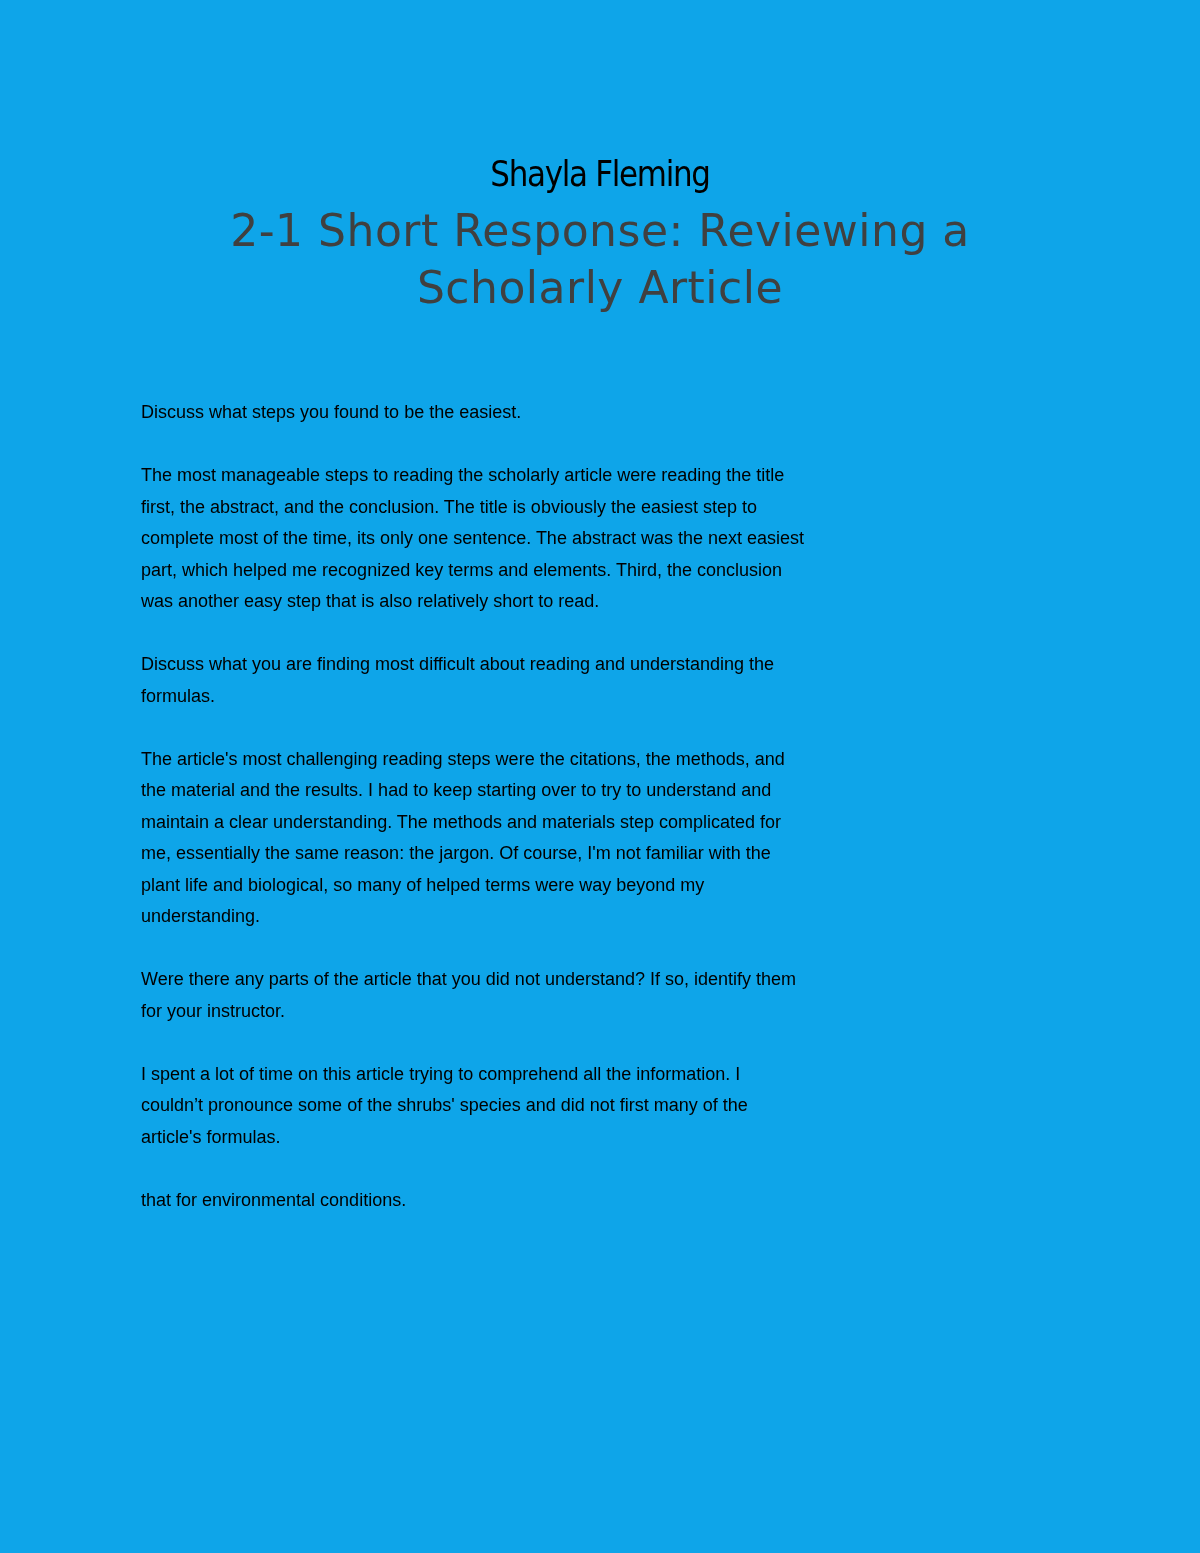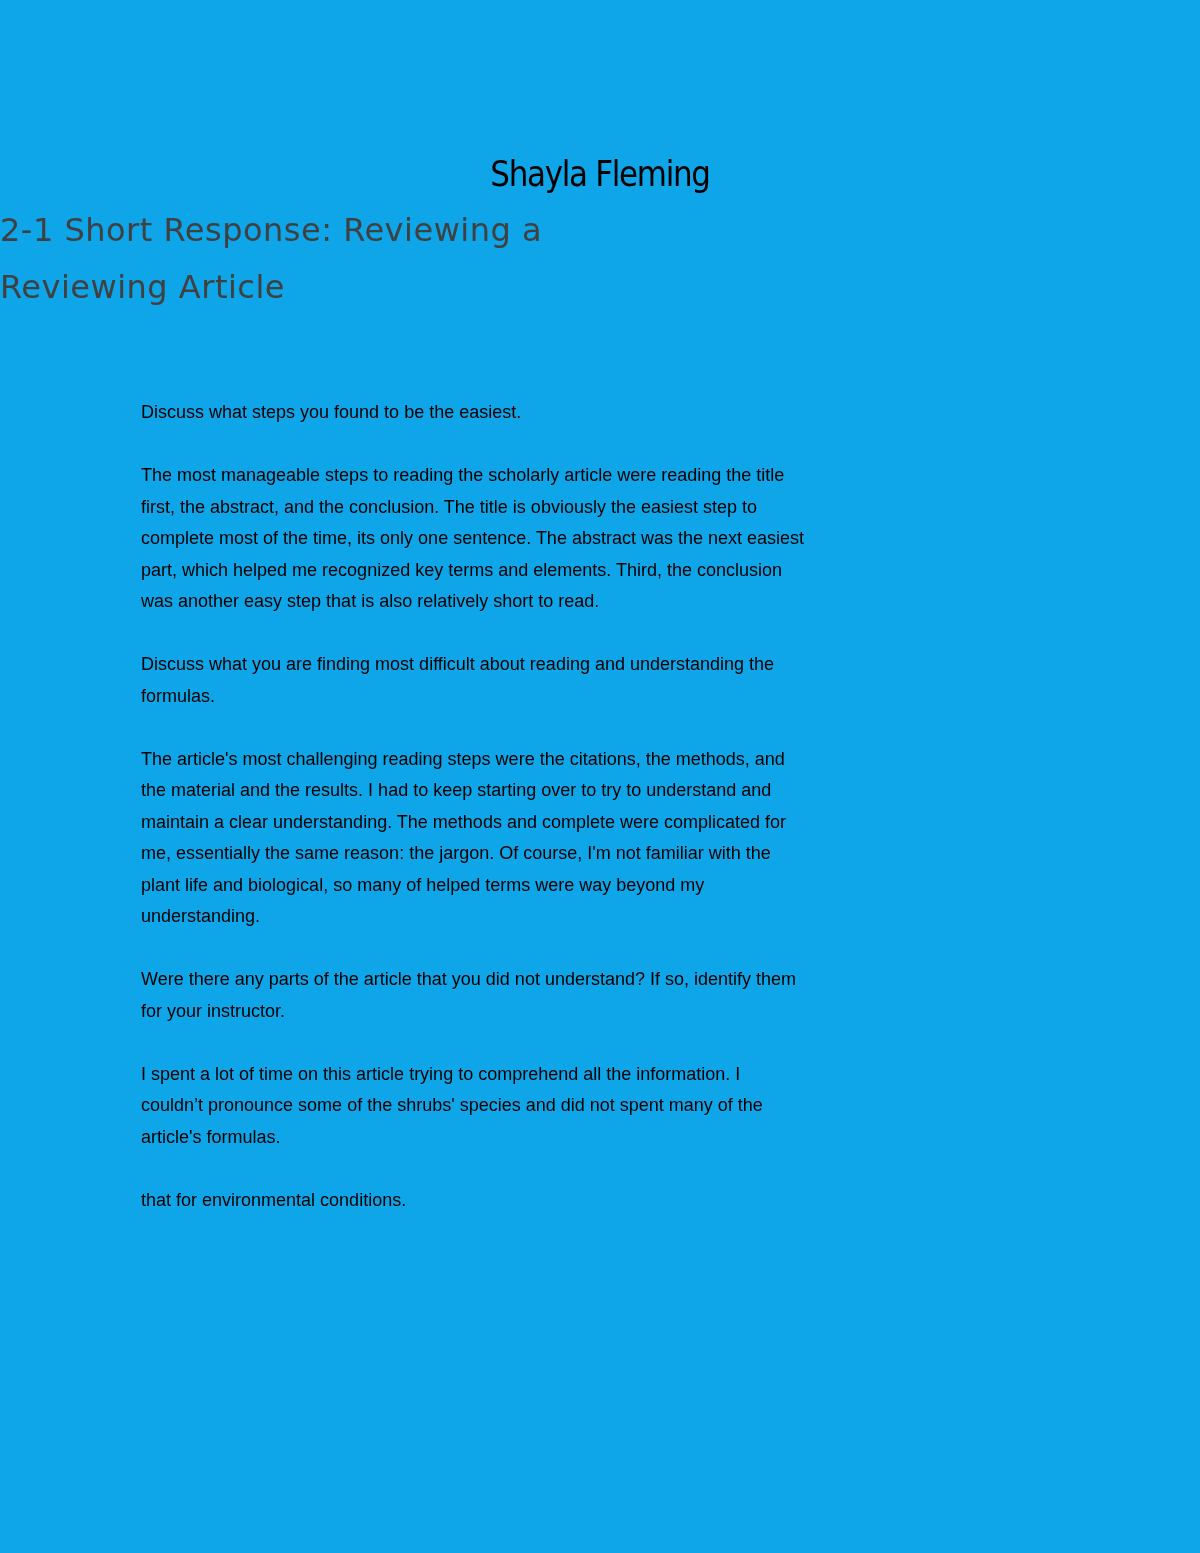--- a/index.html
+++ b/index.html
@@ -32,22 +32,23 @@
       letter-spacing: -1.5px;
       transform: scaleX(0.86);
       transform-origin: center;
       line-height: 48px;
     }
     .title {
       position: absolute;
       top: 202px;
       left: 0;
       width: 1200px;
+      text-align: center;
       font-family: "DejaVu Sans", sans-serif;
-      font-size: 32px;
+      font-size: 44px;
       color: #404040;
       line-height: 57px;
       letter-spacing: 0.5px;
     }
     .title span { display: block; }
     .body {
       position: absolute;
       top: 397px;
       left: 141px;
       width: 920px;
@@ -62,21 +63,21 @@
     .line { display: block; white-space: nowrap; }
   </style>
 </head>
 <body>
 
 <div class="page">
   <div class="author">Shayla Fleming</div>
 
   <div class="title">
     <span>2-1 Short Response: Reviewing a</span>
-    <span>Reviewing Article</span>
+    <span>Scholarly Article</span>
   </div>
 
   <div class="body">
 
     <div class="para">
       <span class="line">Discuss what steps you found to be the easiest.</span>
     </div>
     <div class="para">
       <span class="line">The most manageable steps to reading the scholarly article were reading the title</span>
       <span class="line">first, the abstract, and the conclusion. The title is obviously the easiest step to</span>
@@ -85,33 +86,33 @@
       <span class="line">was another easy step that is also relatively short to read.</span>
     </div>
 
     <div class="para">
       <span class="line">Discuss what you are finding most difficult about reading and understanding the</span>
       <span class="line">formulas.</span>
     </div>
     <div class="para">
       <span class="line">The article's most challenging reading steps were the citations, the methods, and</span>
       <span class="line">the material and the results. I had to keep starting over to try to understand and</span>
-      <span class="line">maintain a clear understanding. The methods and complete were complicated for</span>
+      <span class="line">maintain a clear understanding. The methods and materials step complicated for</span>
       <span class="line">me, essentially the same reason: the jargon. Of course, I'm not familiar with the</span>
       <span class="line">plant life and biological, so many of helped terms were way beyond my</span>
       <span class="line">understanding.</span>
     </div>
 
     <div class="para">
       <span class="line">Were there any parts of the article that you did not understand? If so, identify them</span>
       <span class="line">for your instructor.</span>
     </div>
     <div class="para">
       <span class="line">I spent a lot of time on this article trying to comprehend all the information. I</span>
-      <span class="line">couldn’t pronounce some of the shrubs' species and did not spent many of the</span>
+      <span class="line">couldn’t pronounce some of the shrubs' species and did not first many of the</span>
       <span class="line">article's formulas.</span>
     </div>
 
     <div class="para">
       <span class="line">that for environmental conditions.</span>
     </div>
   </div>
 </div>
 
 </body></html>

